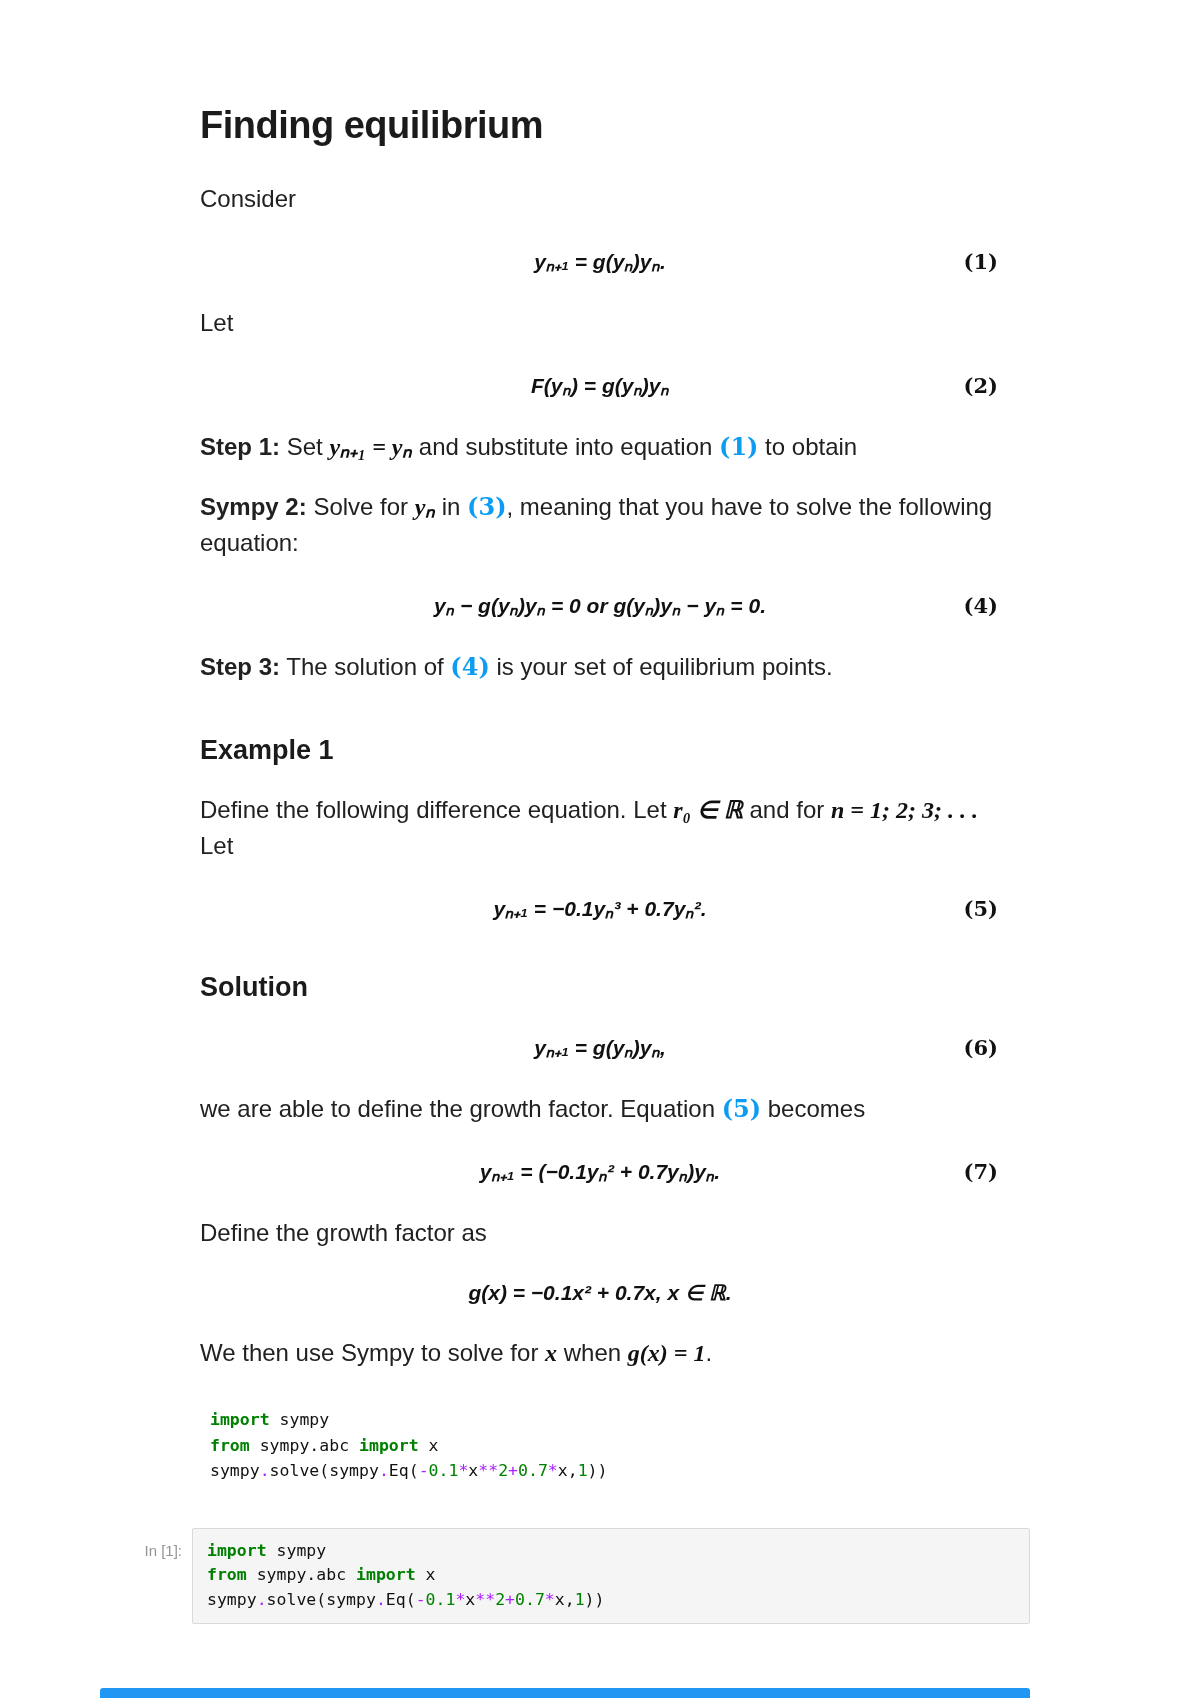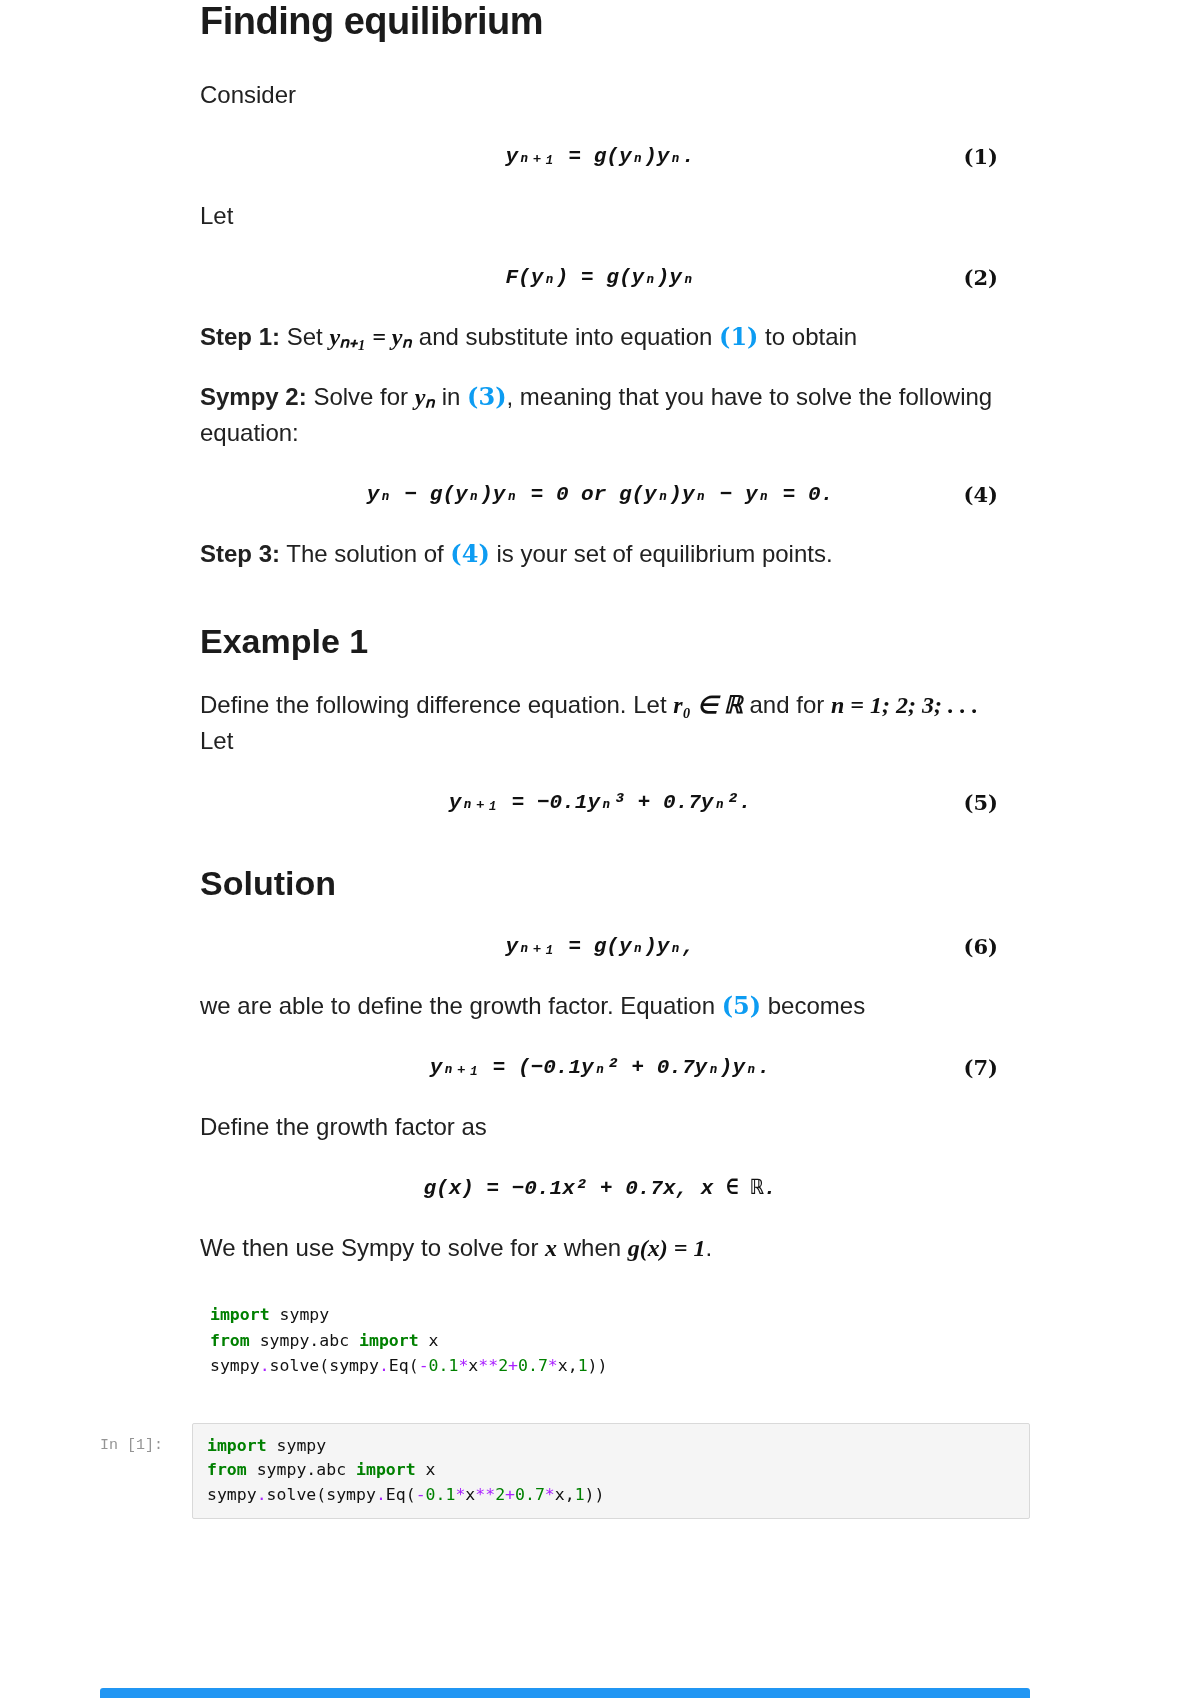--- a/index.html
+++ b/index.html
@@ -1,42 +1,42 @@
 <!DOCTYPE html>
 <html style="--ref-blue: #0d9cf2; --keyword-green: #008000; --number-green: #008000; --operator-purple: #AA22FF; --prompt-gray: #949494; --cell-bg: #f5f5f5; --cell-border: #d9d9d9; --bottom-bar-blue: #2196f3;"><head>
 <meta charset="utf-8">
 <style>
   * { margin:0; padding:0; box-sizing:border-box; }
   html, body { background:#ffffff; }
   body {
     width:1200px; height:1698px; position:relative; overflow:hidden;
     font-family:"Liberation Sans", sans-serif; color:#212121;
   }
-  .page { width:800px; margin:0 12px 0 200px; }
+  .page { width:800px; margin:0 12px 0 200px; padding-top:104px; }
   h1.doc-title { font-size:38px; font-weight:700; letter-spacing:-0.5px; color:#1b1b1b; margin-bottom:34px; }
-  h2.section-heading { font-size:34px; font-weight:600; color:#1b1b1b; margin:50px 0 26px; }
+  h2.section-heading { font-size:27px; font-weight:600; color:#1b1b1b; margin:50px 0 26px; }
   .para { font-size:24px; line-height:1.5; margin:24px 0; color:#212121; }
   .seg-text { font-weight:400; }
   .seg-bold { font-weight:700; }
   .seg-math { font-family:Liberation Serif, serif; font-style:italic; font-weight:700; color:#111;text-align:center; }
   .seg-ref  { font-family:"DejaVu Serif", serif; font-weight:700; color:var(--ref-blue,#0d9cf2); cursor:pointer; }
   .equation { position:relative; text-align:center; margin:30px 0; font-size:21px; }
-  .eq-body { font-family:Liberation Mono, monospace; font-style:italic; font-weight:700; color:#111; }
+  .eq-body { font-family:Liberation Sans, sans-serif; font-style:italic; font-weight:700; color:#111; }
   .eq-num  { position:absolute; right:2px; top:50%; transform:translateY(-50%);
              font-family:"DejaVu Serif", serif; font-weight:700; font-style:normal; color:#111; }
   .md-code { font-family:"DejaVu Sans Mono", monospace; font-size:16.5px; line-height:1.55;
              margin:36px 0 40px; padding-left:10px; }
   .code-line { white-space:pre; }
   .tok-kw  { color:var(--keyword-green,#008000); font-weight:700; }
   .tok-op  { color:var(--operator-purple,#AA22FF); }
   .tok-num { color:var(--number-green,#008000); }
   .tok-pl  { color:#111; }
   .cell-row { display:flex; margin-left:-100px; width:930px; align-items:stretch; margin-top:44px; }
-  .prompt { width:92px; flex:0 0 92px; font-family:Liberation Mono, monospace; font-size:15px;
-            color:var(--prompt-gray,#949494); padding:14px 10px 0 0; }
+  .prompt { width:92px; flex:0 0 92px; font-family:Liberation Sans, sans-serif; font-size:15px;
+            color:var(--prompt-gray,#949494); text-align:right; padding:14px 10px 0 0; }
   .cell-input { flex:1; background:var(--cell-bg,#f5f5f5); border:1px solid var(--cell-border,#d9d9d9);
             border-radius:2px; padding:10px 14px; font-family:"DejaVu Sans Mono", monospace;
             font-size:16.5px; line-height:1.5; }
   .bottom-bar { position:absolute; left:100px; top:1688px; width:930px; height:10px;
             background:var(--bottom-bar-blue,#2196f3); border-radius:3px 3px 0 0; }
 </style>
 </head>
 <body>
 
 <div class="page">

